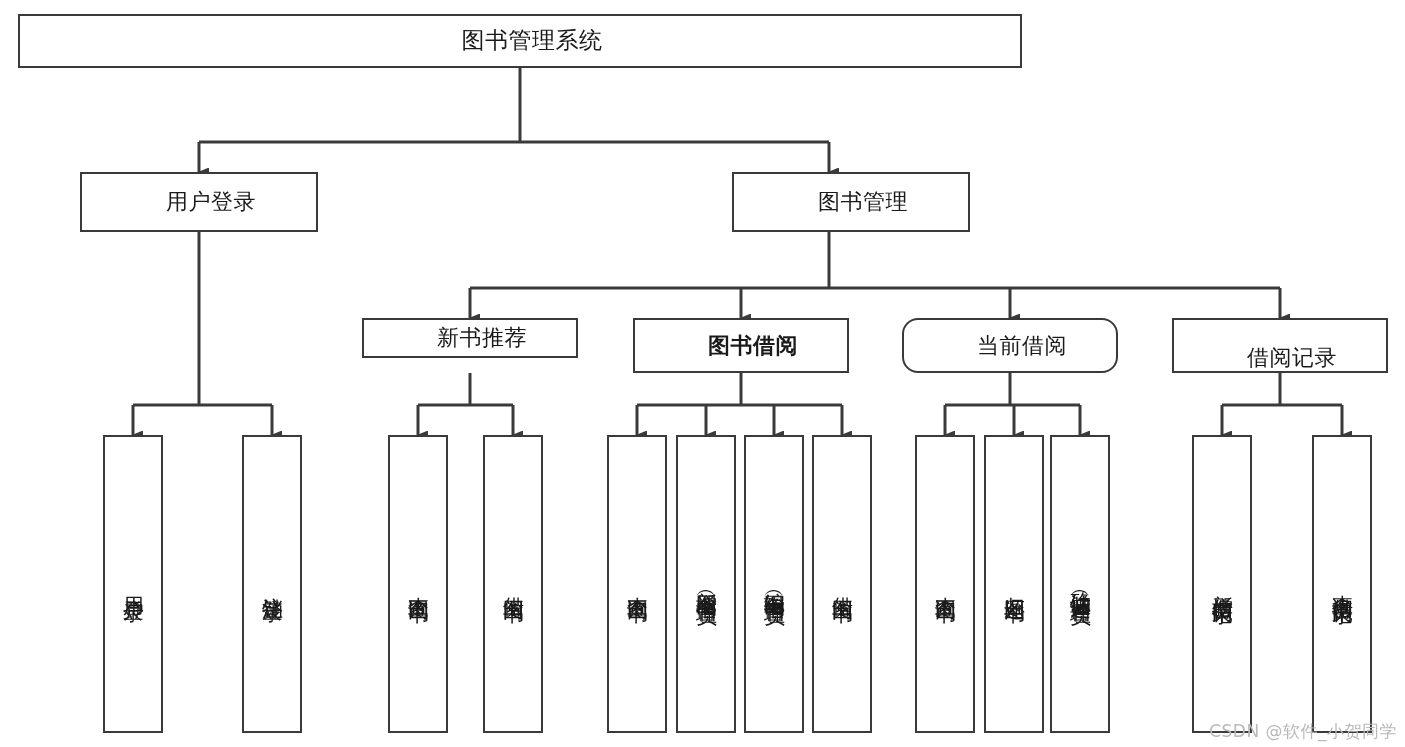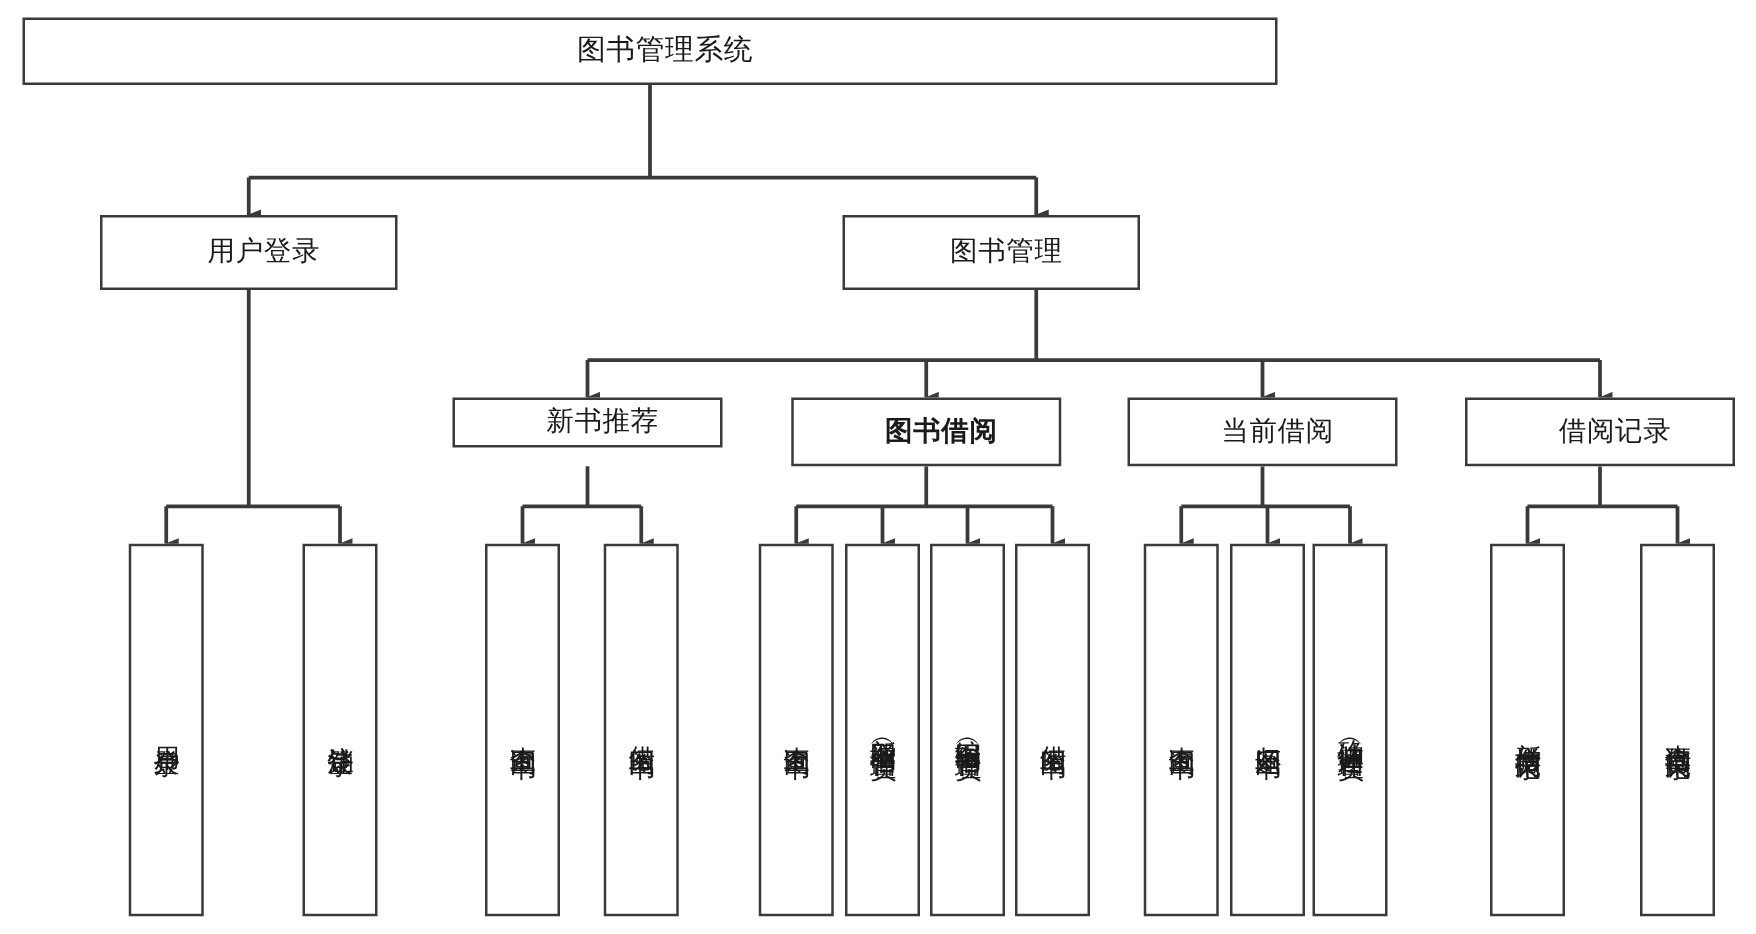--- a/index.html
+++ b/index.html
@@ -125,33 +125,33 @@
       </g>
   </svg>
 
   <div id="nodes">
       <div class="node horiz root" style="left: 18px; top: 14px; width: 1004px; height: 54px;">
         <span class="node-label">图书管理系统</span>
       </div>
       <div class="node horiz" style="left: 80px; top: 172px; width: 238px; height: 60px;">
         <span class="node-label">用户登录</span>
       </div>
-      <div class="node horiz" style="left: 674px; top: 172px; width: 238px; height: 60px;">
+      <div class="node horiz" style="left: 732px; top: 172px; width: 238px; height: 60px;">
         <span class="node-label">图书管理</span>
       </div>
       <div class="node horiz" style="left: 362px; top: 318px; width: 216px; height: 40px;">
         <span class="node-label">新书推荐</span>
       </div>
       <div class="node horiz" style="left: 633px; top: 318px; width: 216px; height: 55px; font-weight: bold;">
         <span class="node-label">图书借阅</span>
       </div>
-      <div class="node horiz" style="left: 902px; top: 318px; width: 216px; height: 55px;">
+      <div class="node horiz" style="left: 902px; top: 318px; width: 216px; height: 55px; border-radius: 16px;">
         <span class="node-label">当前借阅</span>
       </div>
-      <div class="node horiz" style="left: 1172px; top: 318px; width: 216px; height: 55px;">
+      <div class="node horiz" style="left: 1172px; top: 318px; width: 216px; height: 55px; align-items: flex-end;">
         <span class="node-label">借阅记录</span>
       </div>
       <div class="node vert" style="left: 103px; top: 435px; width: 60px; height: 298px;">
         <span class="node-label">用户登录</span>
       </div>
       <div class="node vert" style="left: 242px; top: 435px; width: 60px; height: 298px;">
         <span class="node-label">注销登录</span>
       </div>
       <div class="node vert" style="left: 388px; top: 435px; width: 60px; height: 298px;">
         <span class="node-label">查询图书</span>
@@ -181,13 +181,14 @@
         <span class="node-label">确认归还（管理员）</span>
       </div>
       <div class="node vert" style="left: 1192px; top: 435px; width: 60px; height: 298px;">
         <span class="node-label">新增借阅记录</span>
       </div>
       <div class="node vert" style="left: 1312px; top: 435px; width: 60px; height: 298px;">
         <span class="node-label">查询借阅记录</span>
       </div>
     </div>
 
+  <div id="watermark">CSDN @软件_小贺同学</div>
 </div>
 
 </body></html>

